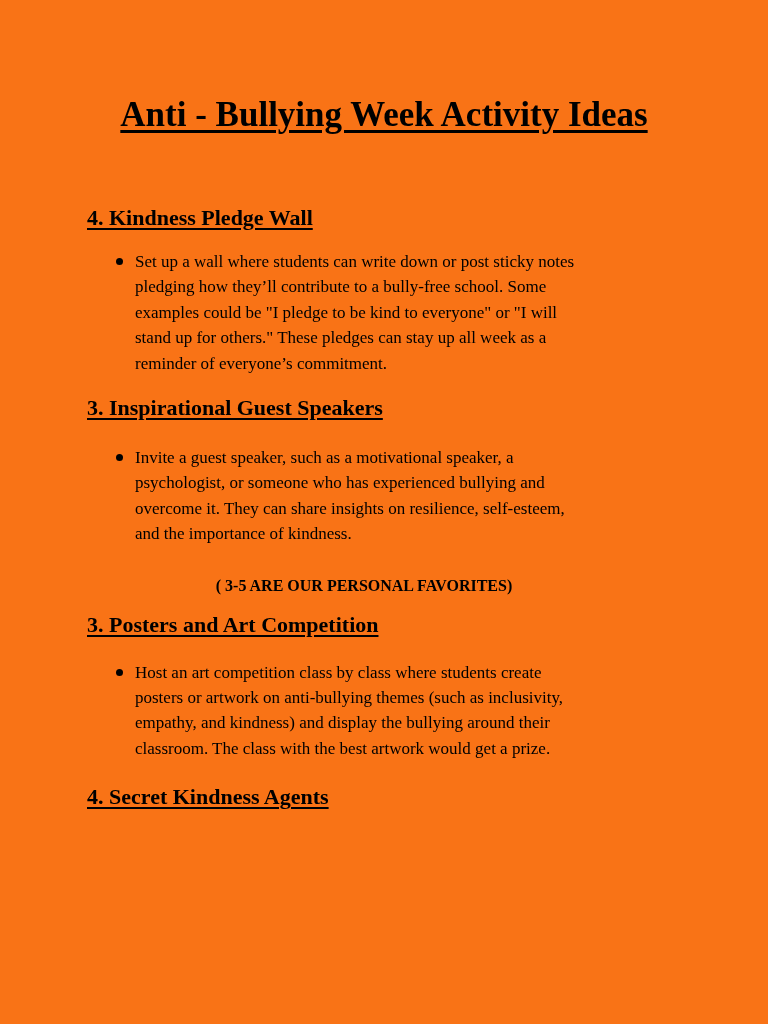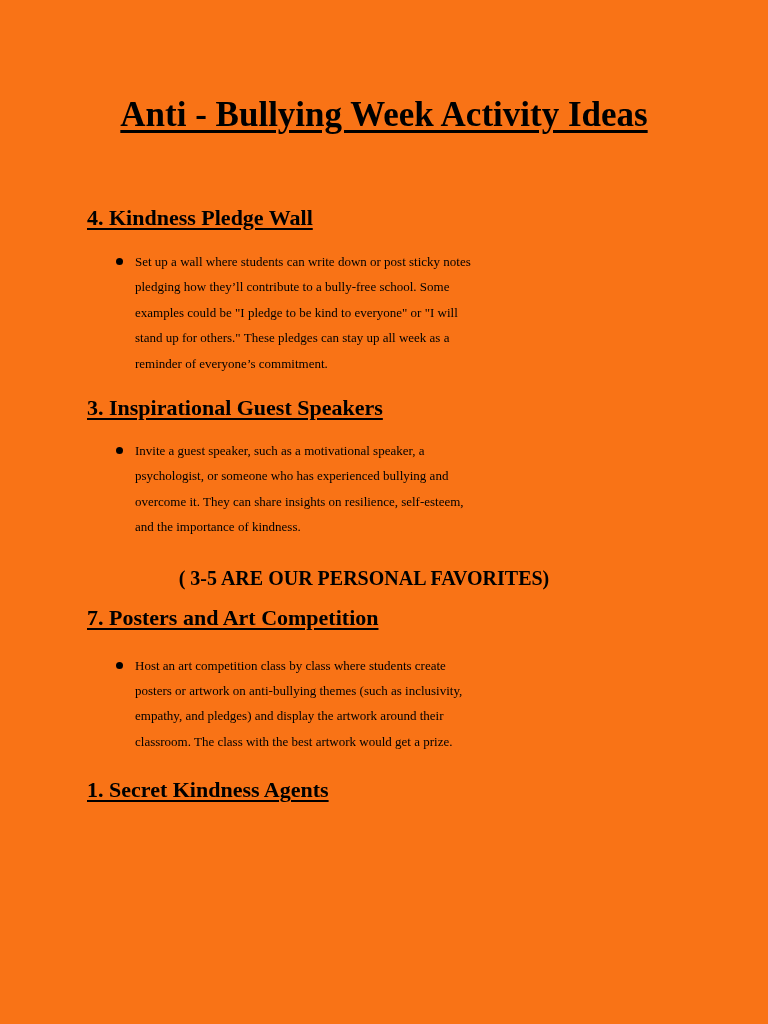--- a/index.html
+++ b/index.html
@@ -48,44 +48,44 @@
   .sec-2 h2 { margin-top: 18px; }
   .sec-3 h2 { margin-top: 13px; }
   .sec-4 h2 { margin-top: 22px; }
 
   ul.bullets {
     list-style: none;
     margin: 0;
     padding: 0;
   }
   .sec-1 ul { margin-top: 17px; }
-  .sec-2 ul { margin-top: 16px; }
+  .sec-2 ul { margin-top: 23px; }
   .sec-3 ul { margin-top: 21px; }
   .sec-4 ul { margin-top: 17px; }
 
   ul.bullets li {
     position: relative;
     padding-left: 48px;
-    font-size: 13px;
+    font-size: 17px;
     line-height: 25.4px;
     white-space: pre;
   }
   ul.bullets li::before {
     content: "";
     position: absolute;
     left: 29px;
     top: 9px;
     width: 7px;
     height: 7px;
     border-radius: 50%;
     background: #000000;
   }
   .favorites-note {
     margin: 26px 40px 0 0;
-    font-size: 20px;
+    font-size: 16px;
     line-height: 25px;
     font-weight: bold;
     text-align: center;
     white-space: pre;
   }
 </style>
 </head>
 <body>
 
 <div class="page">
@@ -109,26 +109,26 @@
       <li>Invite a guest speaker, such as a motivational speaker, a
 psychologist, or someone who has experienced bullying and
 overcome it. They can share insights on resilience, self-esteem,
 and the importance of kindness.</li>
     </ul>
   </div>
 
   <p class="favorites-note">( 3-5 ARE OUR PERSONAL FAVORITES)</p>
 
   <div class="section sec-3">
-    <h2 class="section-heading"><span class="u">7. Posters and Art Competition</span></h2>
+    <h2 class="section-heading"><span class="u">3. Posters and Art Competition</span></h2>
     <ul class="bullets">
       <li>Host an art competition class by class where students create
 posters or artwork on anti-bullying themes (such as inclusivity,
-empathy, and pledges) and display the artwork around their
+empathy, and kindness) and display the bullying around their
 classroom. The class with the best artwork would get a prize.</li>
     </ul>
   </div>
 
   <div class="section sec-4">
-    <h2 class="section-heading"><span class="u">1. Secret Kindness Agents</span></h2>
+    <h2 class="section-heading"><span class="u">4. Secret Kindness Agents</span></h2>
   </div>
 
 </div>
 
 </body></html>

